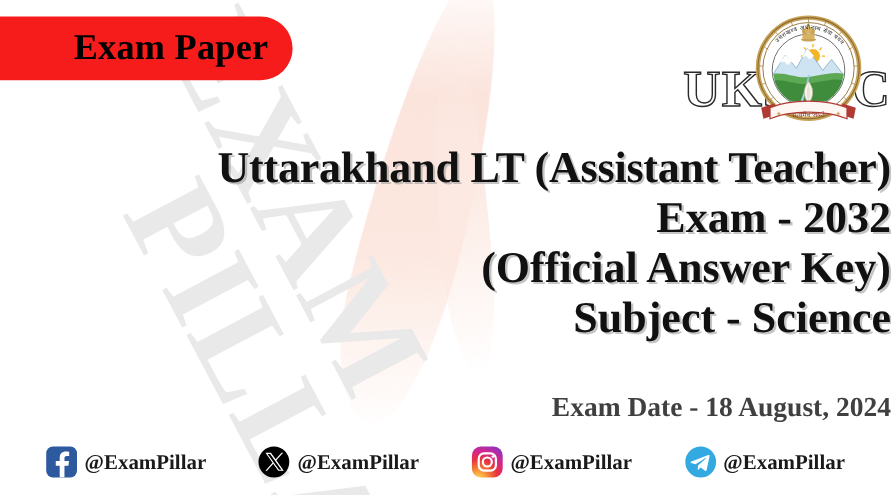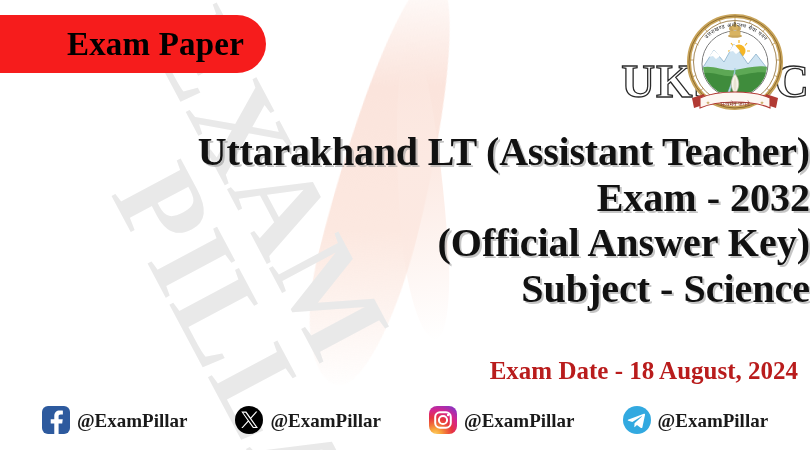--- a/index.html
+++ b/index.html
@@ -139,25 +139,25 @@
     line-height: 1.04;
   }
   .tl-1 { font-size: 40px; letter-spacing: -0.2px; }
   .tl-2 { font-size: 40px; margin-top: 4px; }
   .tl-3 { font-size: 40px; margin-top: 4px; }
   .tl-4 { font-size: 40px; margin-top: 4px; }
   .exam-date {
     position: absolute;
     top: 358px;
     left: 0;
-    right: 12px;
+    right: 0;
     font-size: 25px;
     font-weight: 700;
     font-family: "Liberation Serif", "DejaVu Serif", serif;
-    color: #b91c1c;
+    color: #404040;
     line-height: 1;
     padding-left: 36px;
   }
 
   
   .social-bar {
     position: absolute;
     left: 0;
     right: 0;
     top: 400px;

